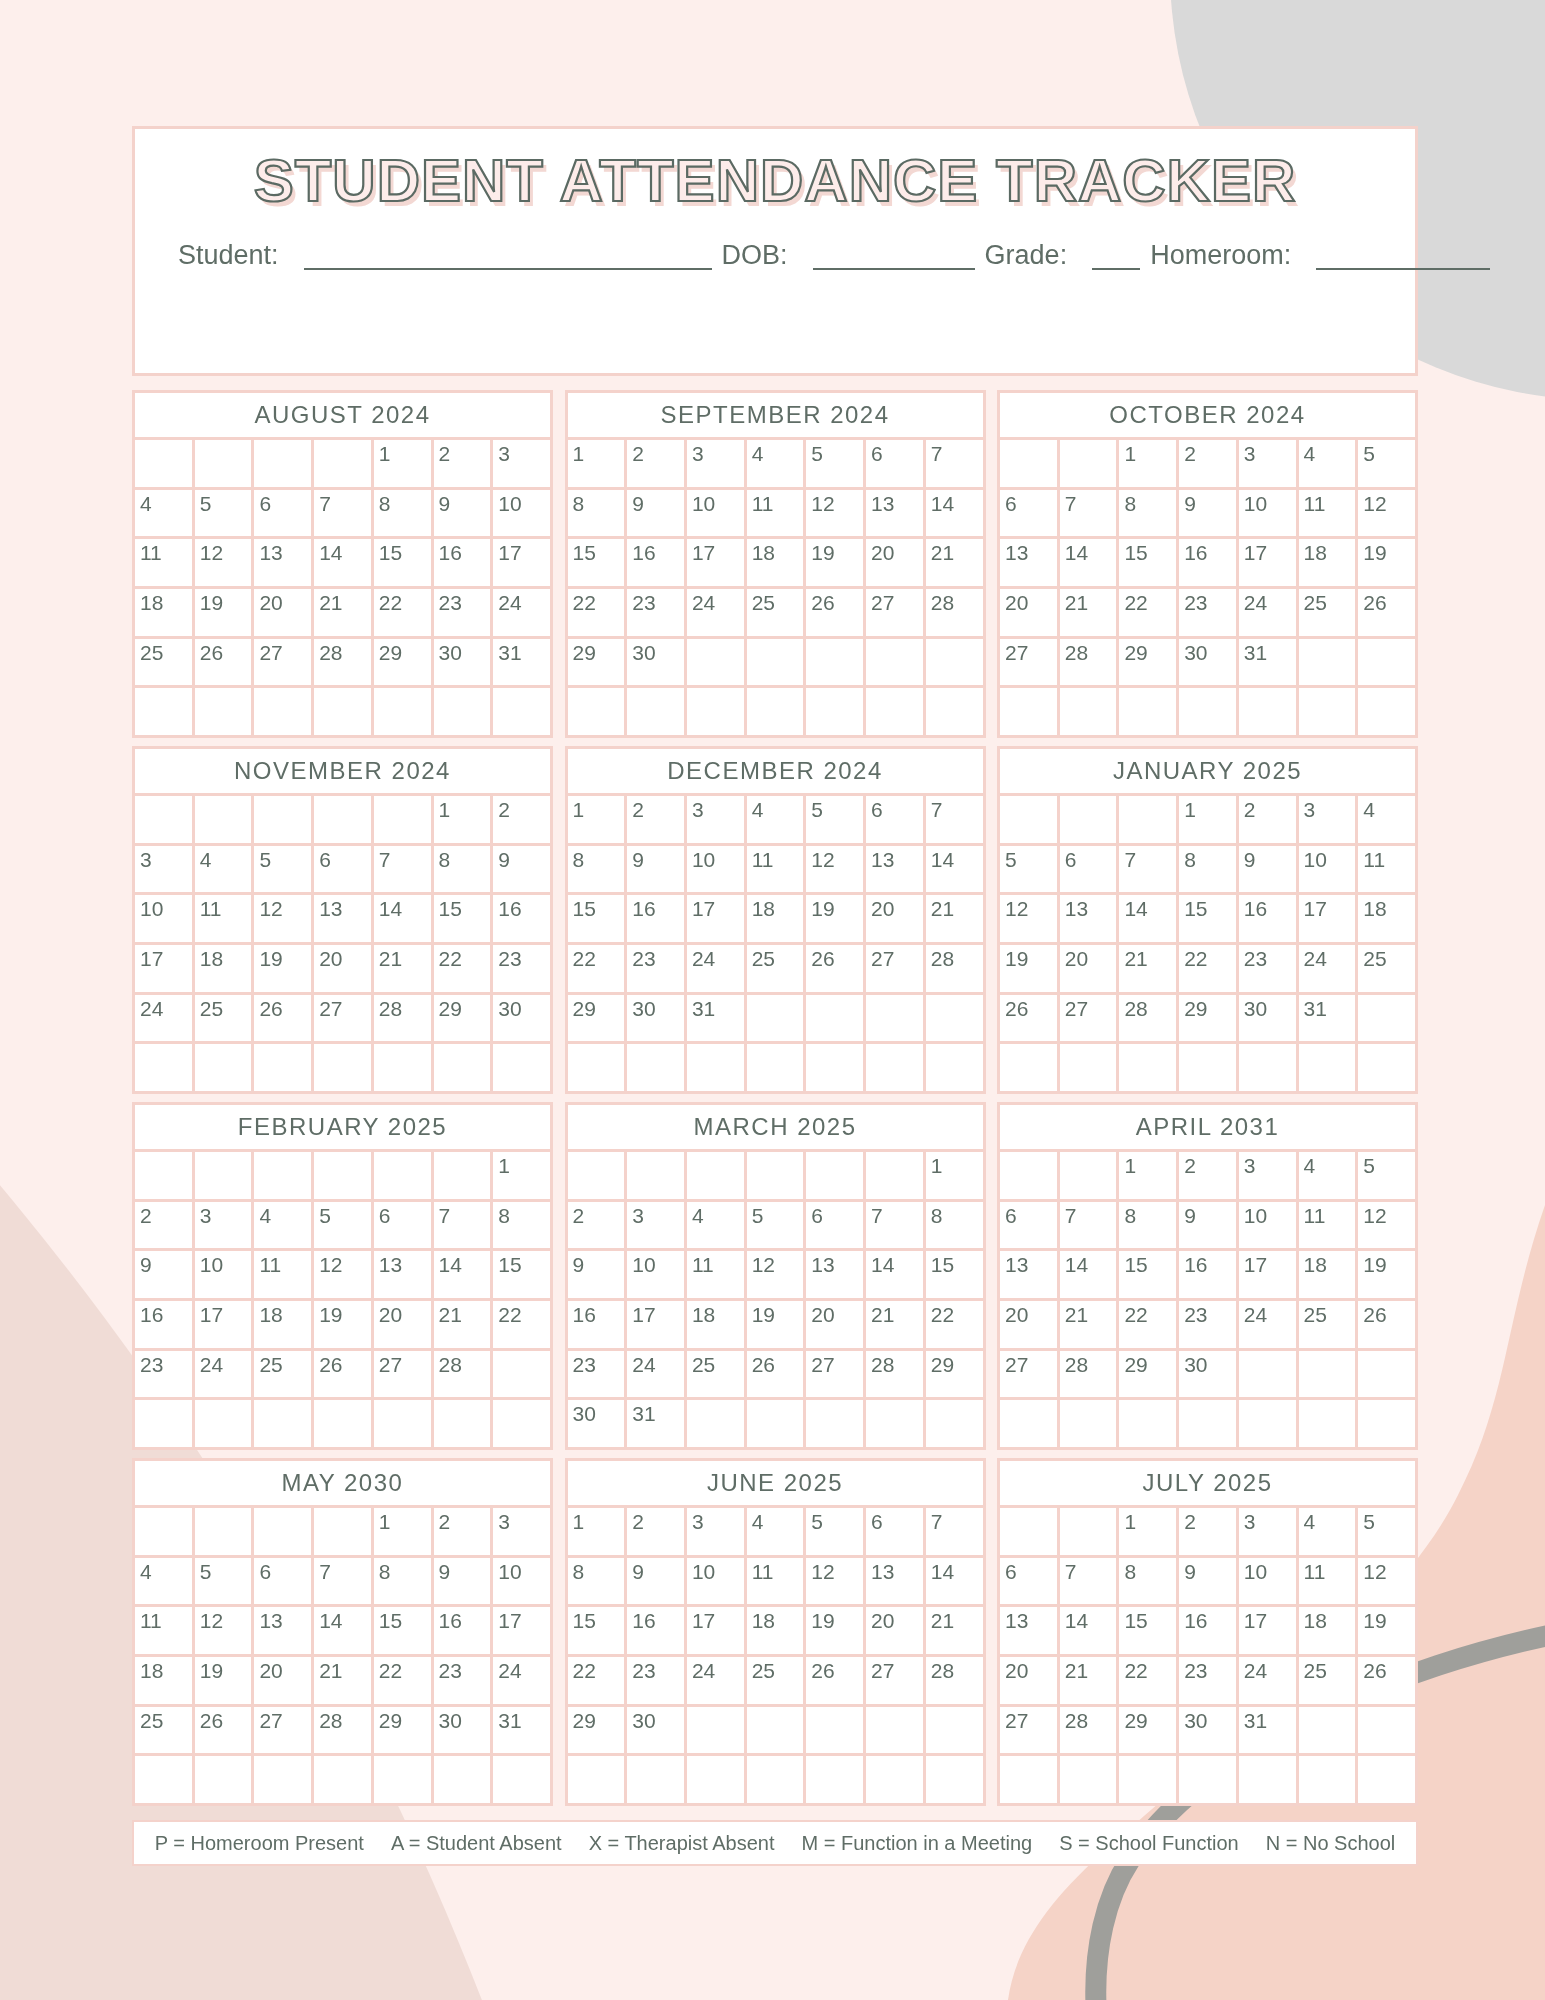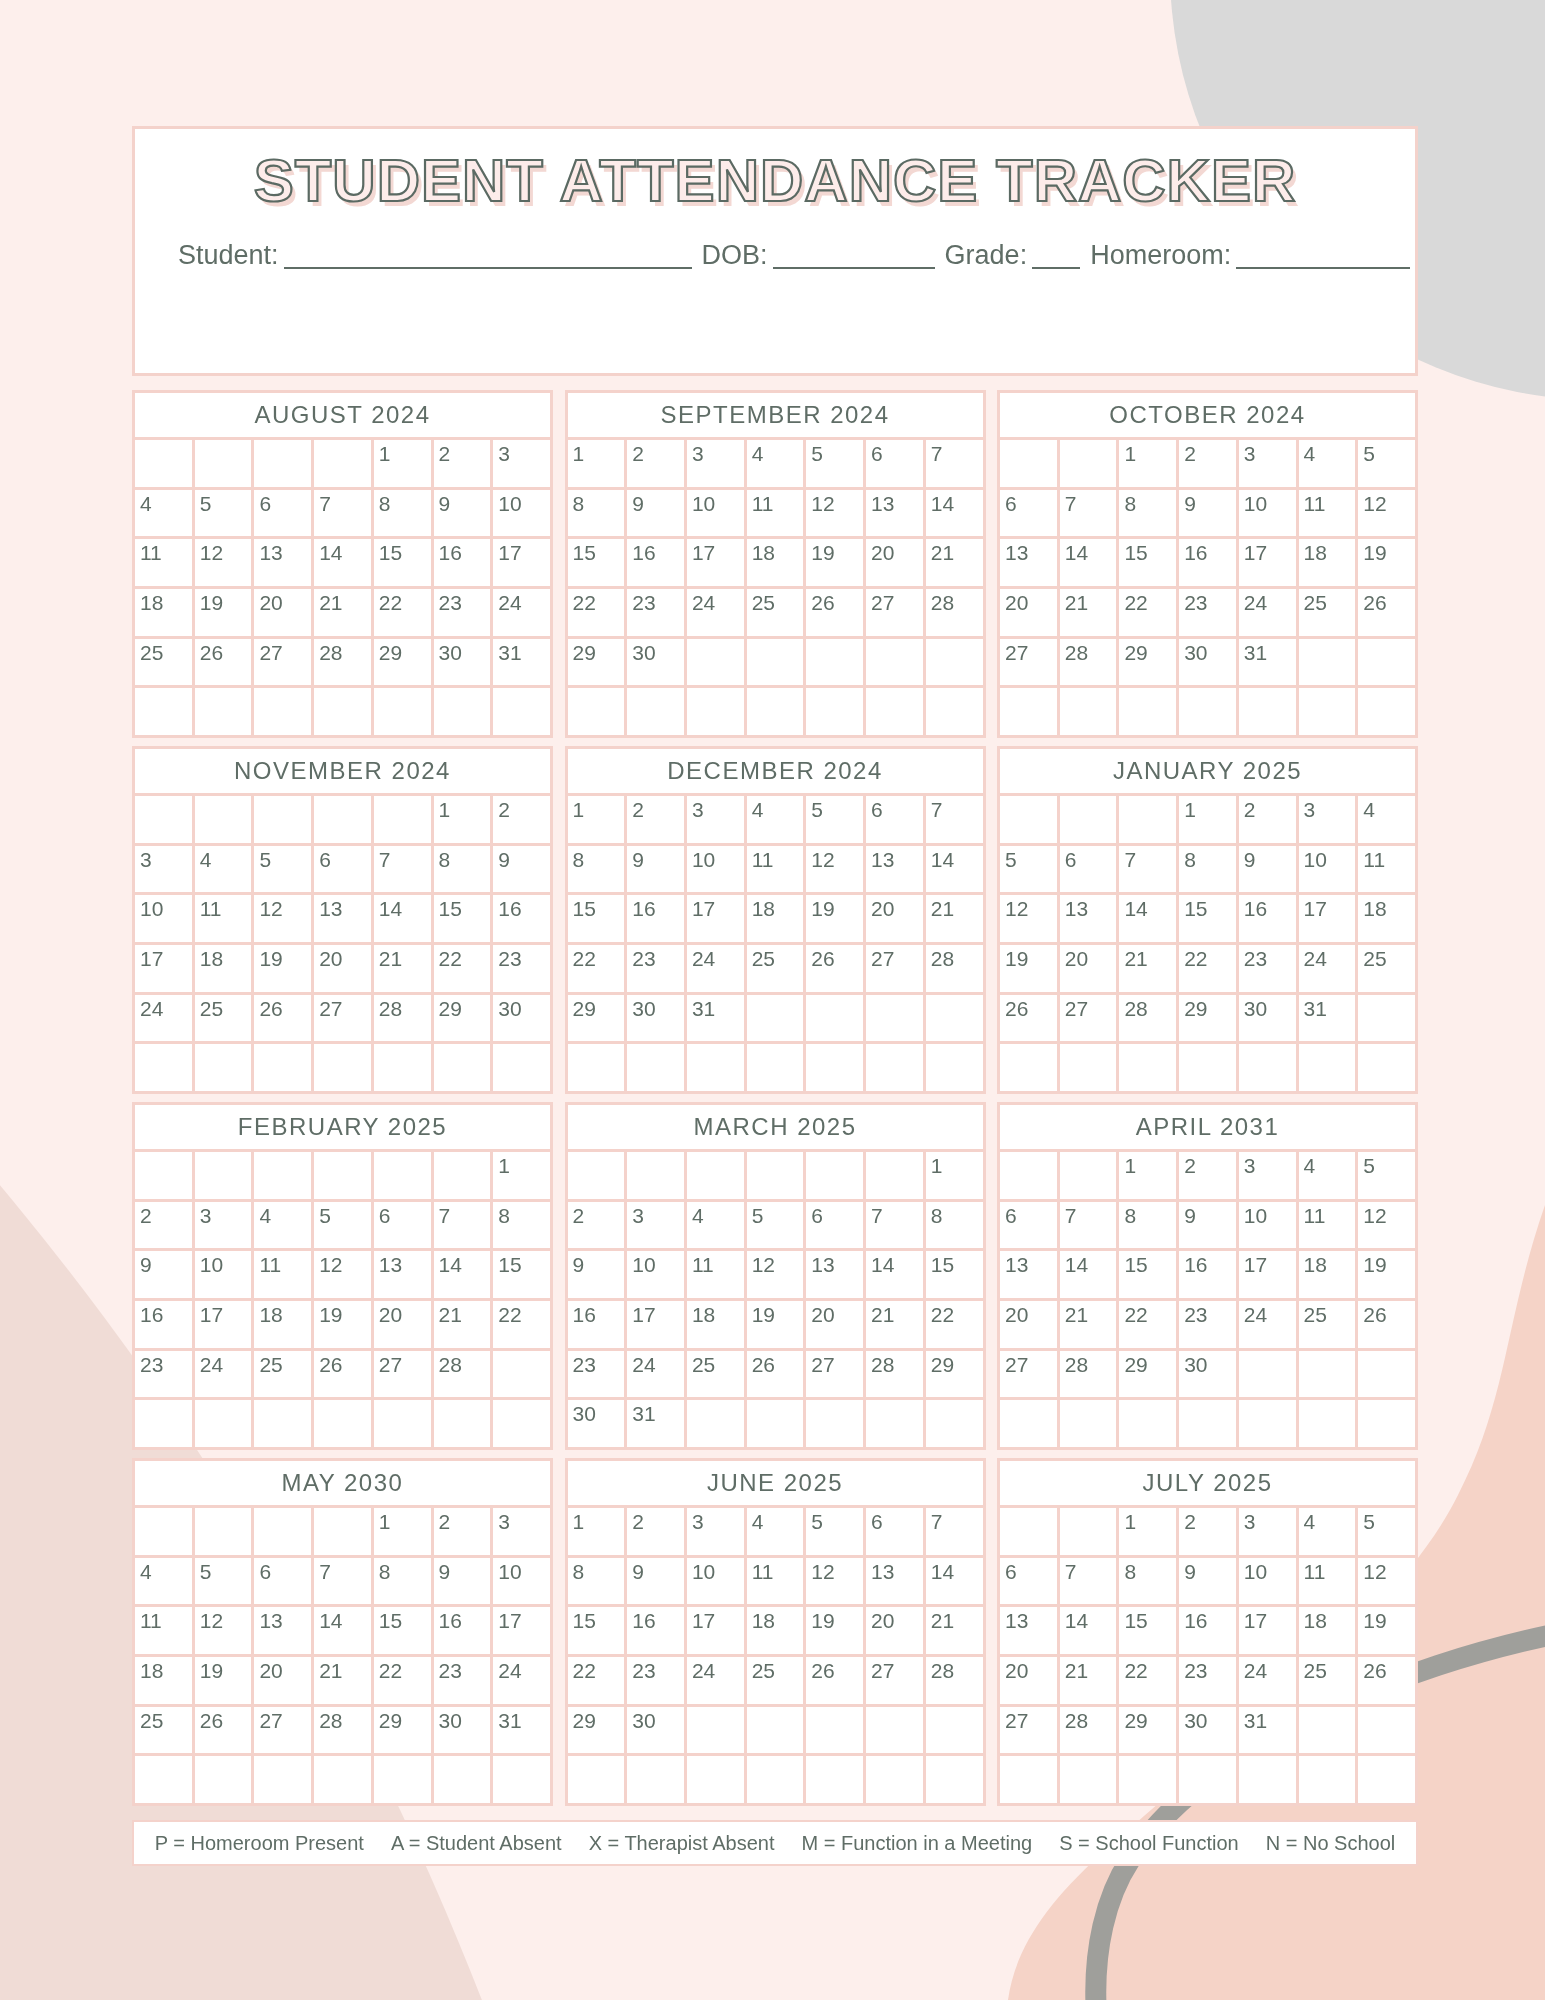--- a/index.html
+++ b/index.html
@@ -34,21 +34,21 @@
     font-size:60px;font-weight:700;letter-spacing:1px;line-height:60px;
     color:var(--title-fill);
     -webkit-text-stroke:2.2px #5b6a63;
     text-shadow:4px 5px 0 var(--title-shadow);
     white-space:nowrap;
   }
   .fields-row{
     display:flex;align-items:flex-end;
     font-size:27px;line-height:32px;white-space:nowrap;
   }
-  .fields-row .pair{display:flex;align-items:flex-start;}
+  .fields-row .pair{display:flex;align-items:center;gap:20px;}
   .flabel{display:inline-block;}
   .fline{display:inline-block;border-bottom:2px solid var(--text);height:30px;margin-left:5px;}
   .row1{margin-top:28px;padding:0 8px 0 43px;gap:10px;}
   .row2{margin-top:34px;padding:0 48px 0 42px;gap:22px;}
   .row1 .pair:nth-child(1) .fline{width:408px;}
   .row1 .pair:nth-child(2) .fline{width:162px;}
   .row1 .pair:nth-child(3) .fline{width:48px;}
   .row1 .pair:nth-child(4) .fline{width:174px;}
   .row2 .pair:nth-child(1) .fline{width:226px;margin-left:2px;}
   .row2 .pair:nth-child(2) .fline{width:120px;margin-left:2px;}

